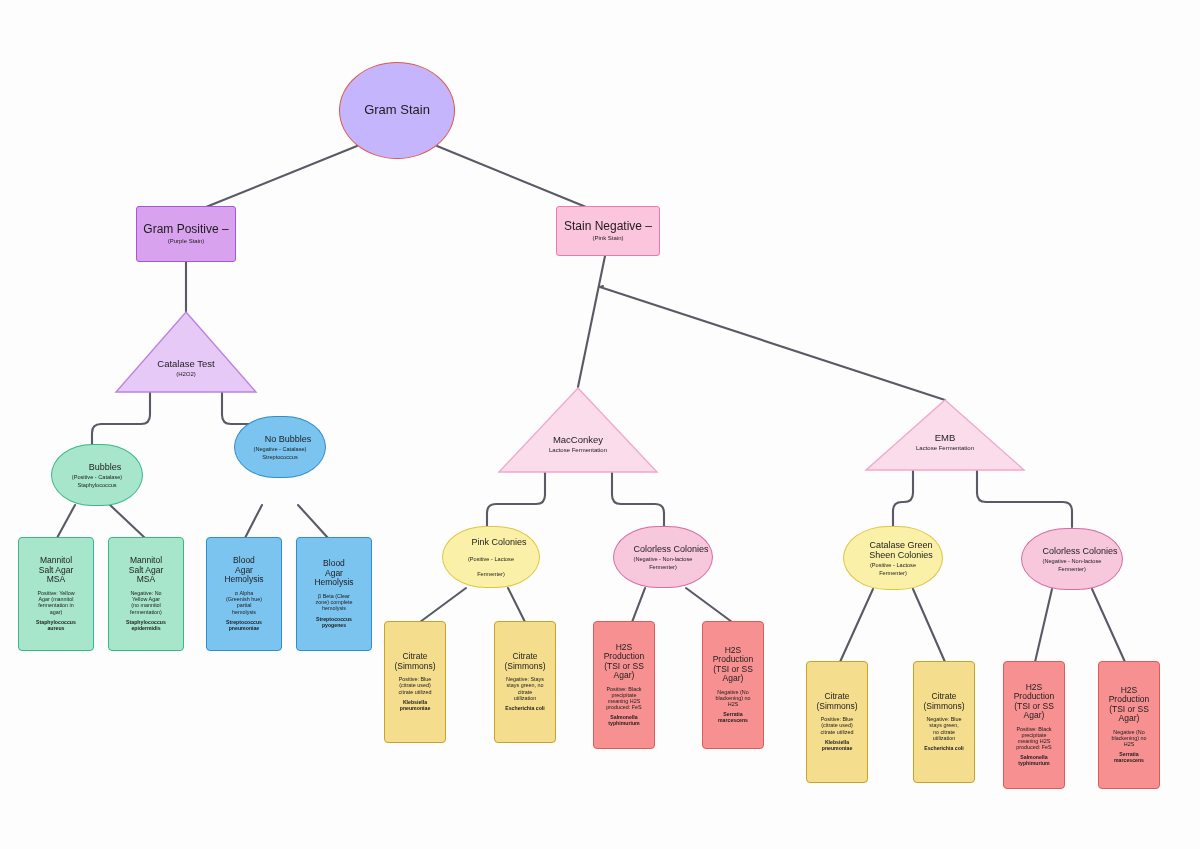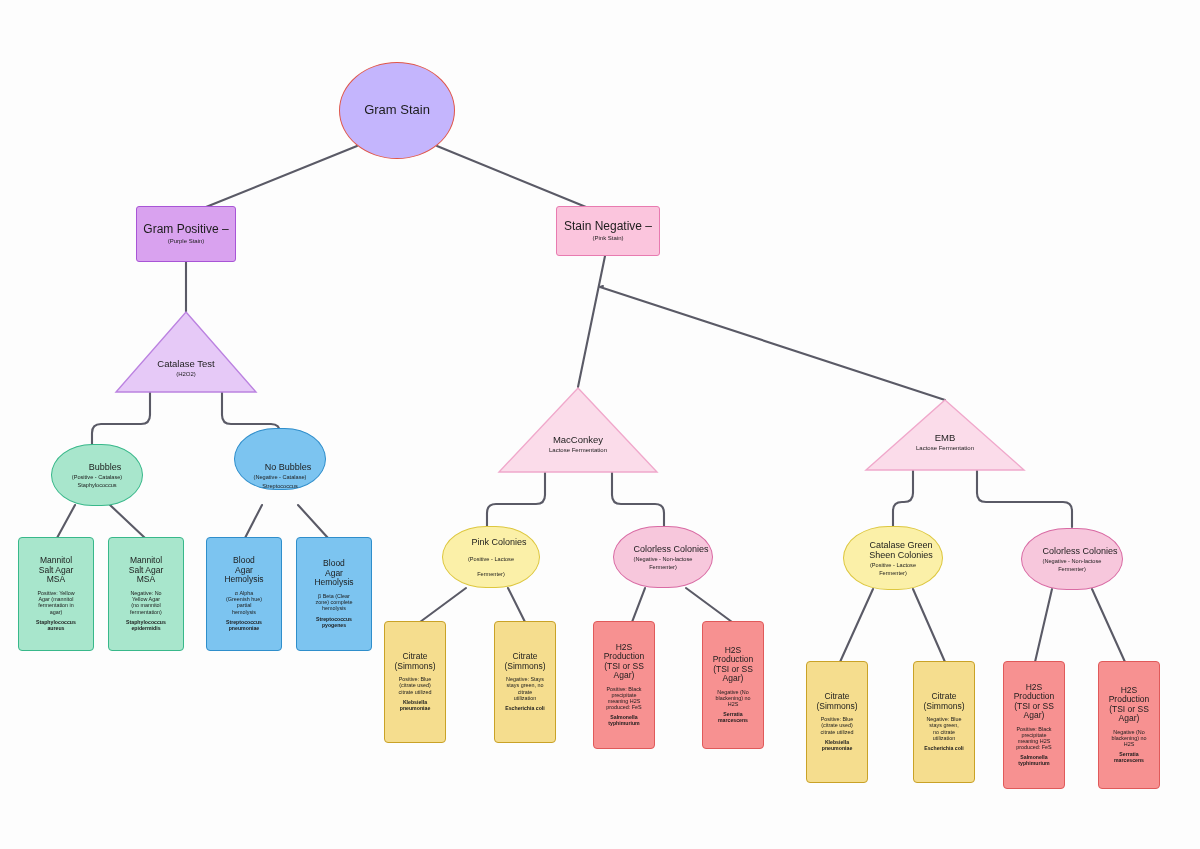--- a/index.html
+++ b/index.html
@@ -137,21 +137,21 @@
       <div class="t2">Lactose Fermentation</div>
     </div>
   </div>
 
   <div class="node n-ell n-green" style="left:51px;top:444px;width:92px;height:62px;">
     <div class="t1">Bubbles</div>
     <div class="t2">(Positive - Catalase)</div>
     <div class="t3">Staphylococcus</div>
   </div>
 
-  <div class="node n-ell n-blue" style="left:234px;top:428px;width:92px;height:62px;justify-content:flex-end;">
+  <div class="node n-ell n-blue" style="left:234px;top:416px;width:92px;height:62px;">
     <div class="t1">No Bubbles</div>
     <div class="t2">(Negative - Catalase)</div>
     <div class="t3">Streptococcus</div>
   </div>
 
   <div class="node n-ell n-yellow" style="left:442px;top:526px;width:98px;height:62px;gap:7px;">
     <div class="t1">Pink Colonies</div>
     <div class="t2">(Positive - Lactose</div>
     <div class="t2">Fermenter)</div>
   </div>

